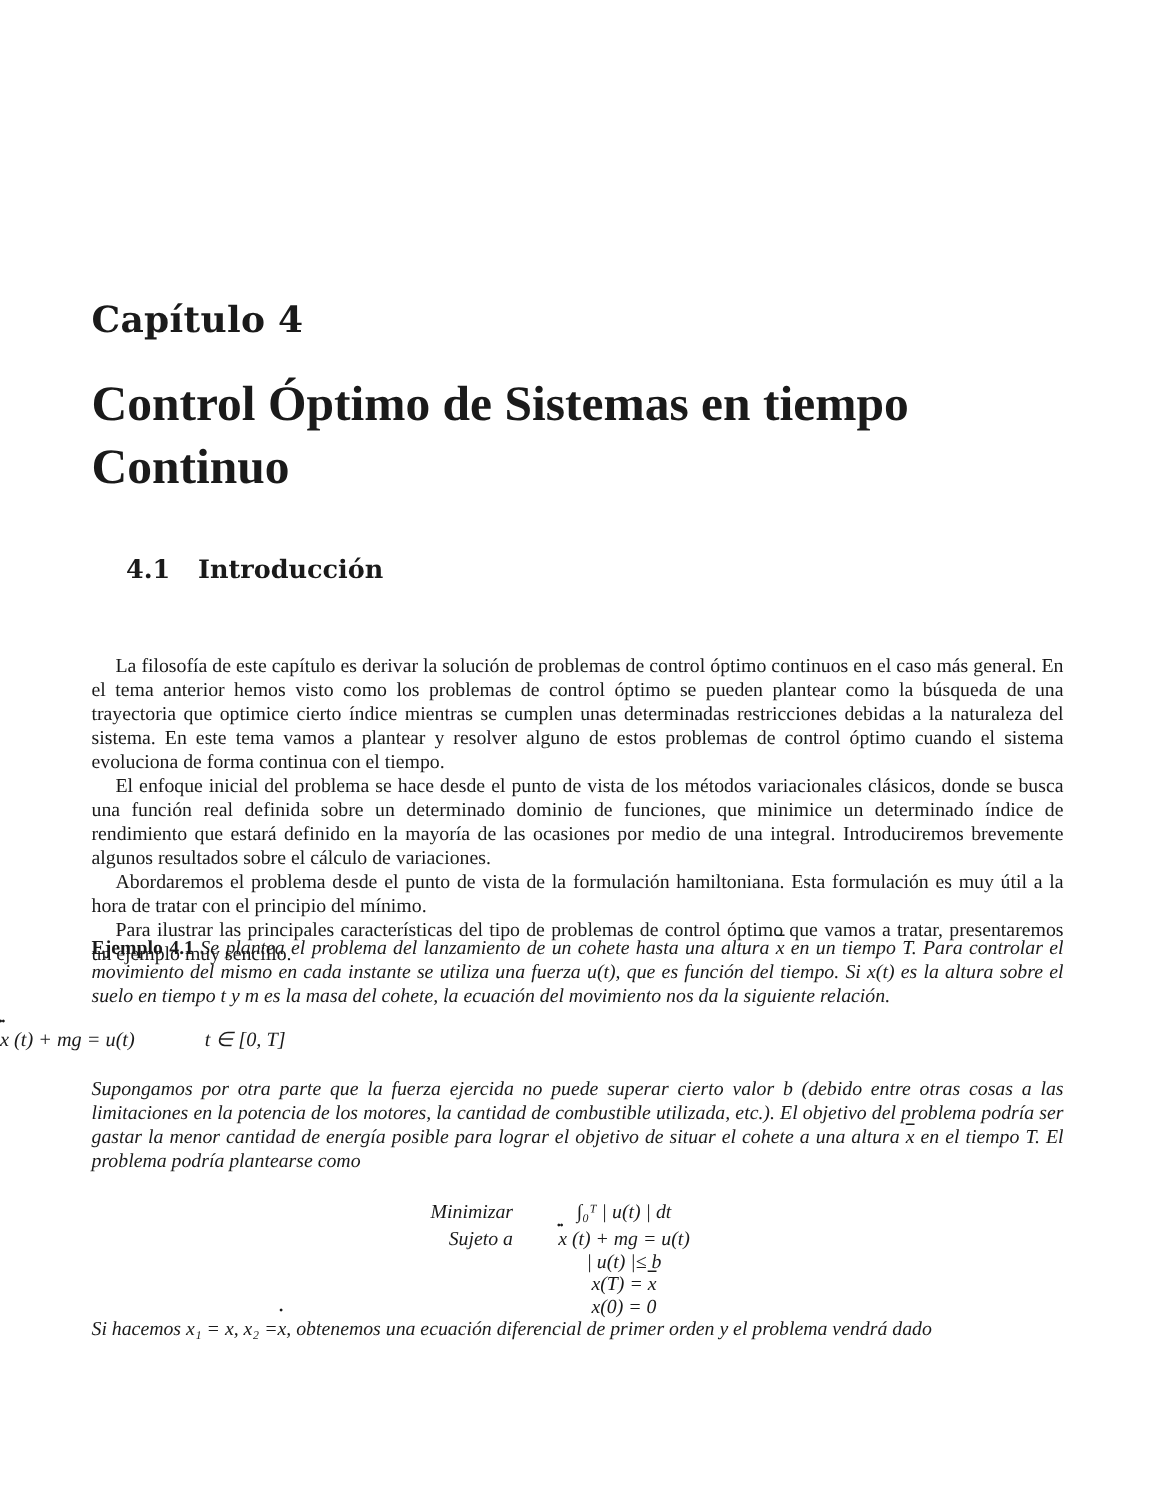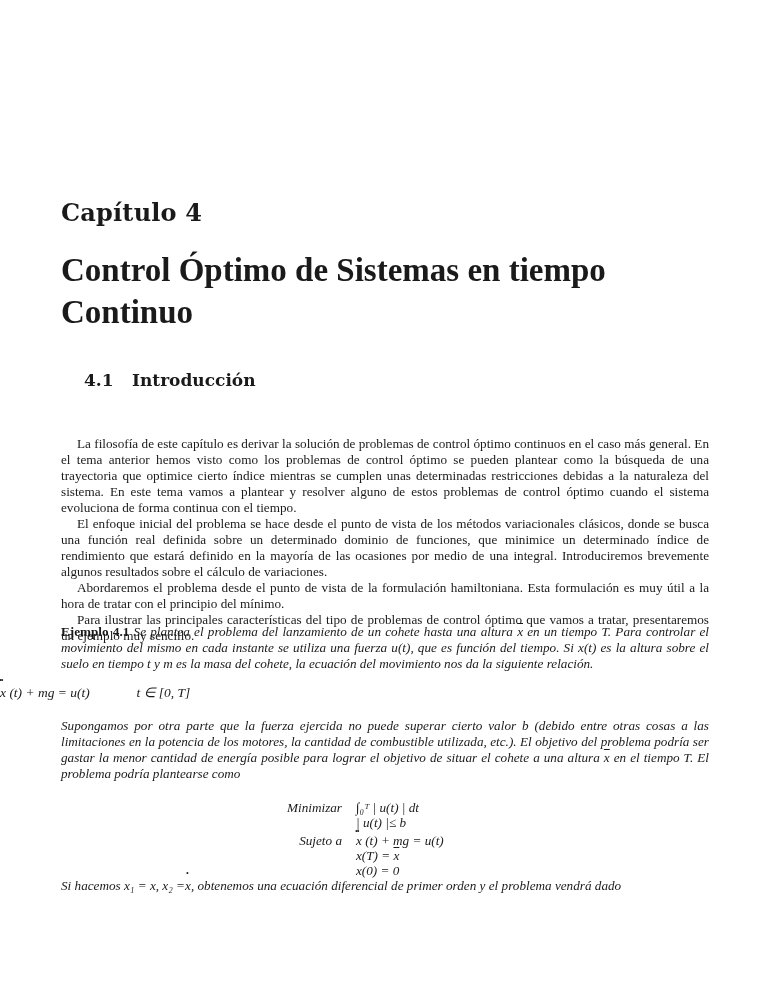--- a/index.html
+++ b/index.html
@@ -27,21 +27,21 @@
   .dd::before { content: "••"; position: absolute; top: -9px; left: -1px; font-size: 8px; font-style: normal; letter-spacing: -1px; }
   .d1 { position: relative; display: inline-block; }
   .d1::before { content: "•"; position: absolute; top: -9px; left: 1px; font-size: 8px; font-style: normal; }
   .bar { text-decoration: overline; }
   .example2 { position: absolute; left: 61px; top: 718px; width: 648px; font-family: "Liberation Serif", serif;
               font-size: 13.2px; line-height: 16px; text-align: justify; font-style: italic; }
   .problem { position: absolute; left: 270px; top: 800px; font-family: "Liberation Serif", serif;
              font-size: 13.2px; line-height: 15px; font-style: italic; }
   .problem .row { display: flex; }
   .problem .lbl { width: 72px; text-align: right; padding-right: 14px; }
-  .problem .val { width: 120px; }
+  .problem .val { width: 120px; text-align: center; }
   .last-line { position: absolute; left: 61px; top: 878px; width: 648px; font-family: "Liberation Serif", serif;
                font-size: 13.2px; font-style: italic; white-space: nowrap; }
   .page-number { position: absolute; left: 0; width: 768px; top: 930px; text-align: center;
                  font-family: "Liberation Serif", serif; font-size: 13.5px; }
 </style>
 </head>
 <body>
 
 <div class="page">
 
@@ -72,27 +72,27 @@
 
   <div class="example2">
     <span>Supongamos por otra parte que la fuerza ejercida no puede superar cierto valor b (debido entre otras cosas a las limitaciones en la potencia de los motores, la cantidad de combustible utilizada, etc.). El objetivo del problema podría ser gastar la menor cantidad de energía posible para lograr el objetivo de situar el cohete a una altura </span><span class="bar">x</span><span> en el tiempo T. El problema podría plantearse como</span>
   </div>
 
   <div class="problem">
     <div class="row">
       <span class="lbl">Minimizar</span>
       <span class="val" style="font-style:italic">∫₀ᵀ | u(t) | dt</span>
     </div>
+    <div class="row" style="margin-top:3px">
+      <span class="lbl">Sujeto a</span>
+      <span class="val"><span class="dd">x</span><span> (t) + mg = u(t)</span></span>
+    </div>
     <div class="row">
       <span class="lbl"></span>
       <span class="val">| u(t) |≤ b</span>
-    </div>
-    <div class="row" style="margin-top:3px">
-      <span class="lbl">Sujeto a</span>
-      <span class="val"><span class="dd">x</span><span> (t) + mg = u(t)</span></span>
     </div>
     <div class="row">
       <span class="lbl"></span>
       <span class="val"><span>x(T) = </span><span class="bar">x</span></span>
     </div>
     <div class="row">
       <span class="lbl"></span>
       <span class="val">x(0) = 0</span>
     </div>
   </div>

